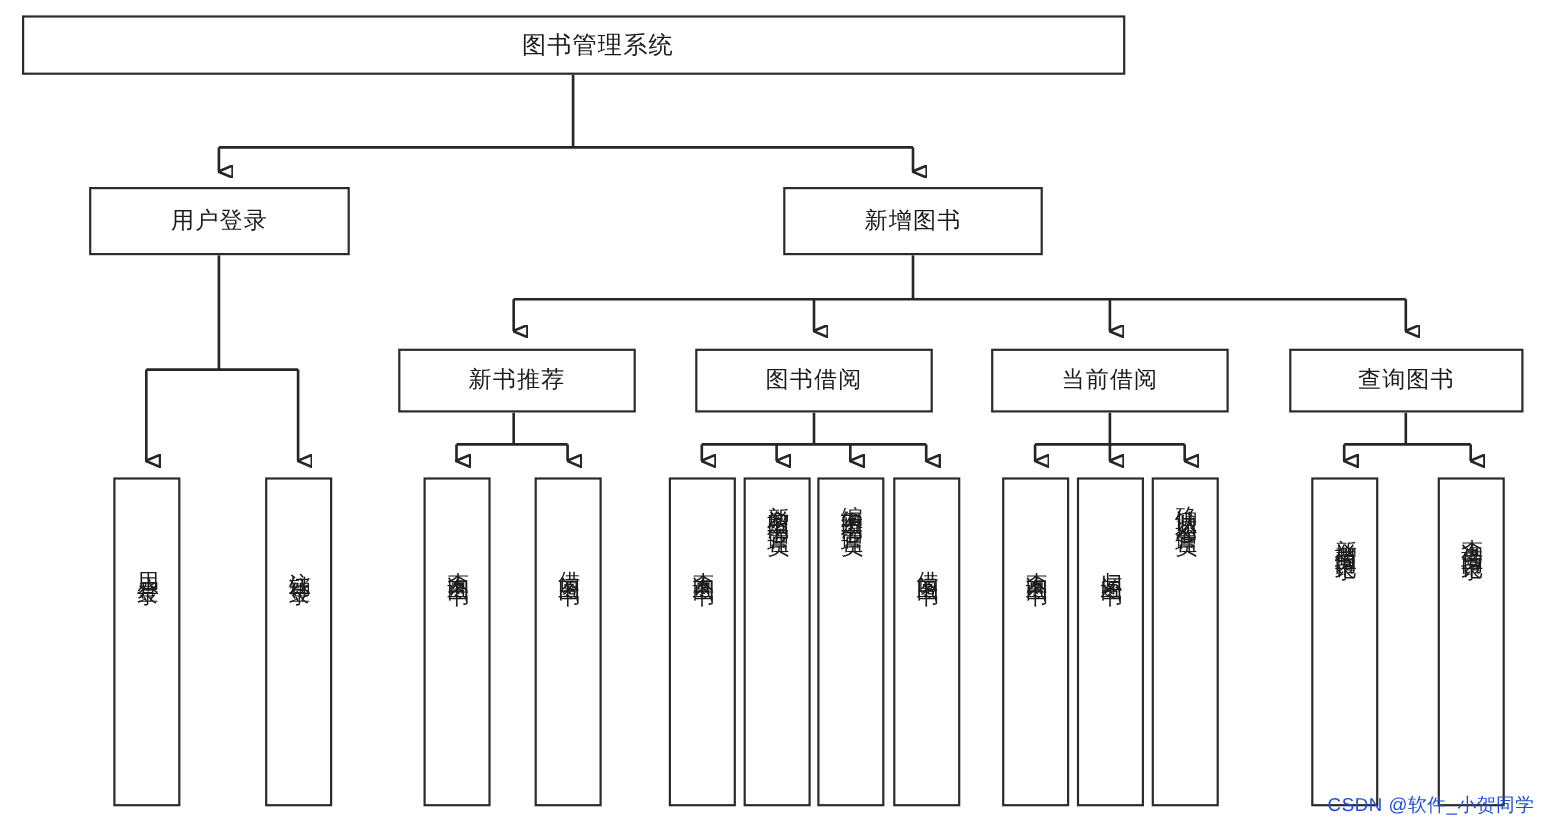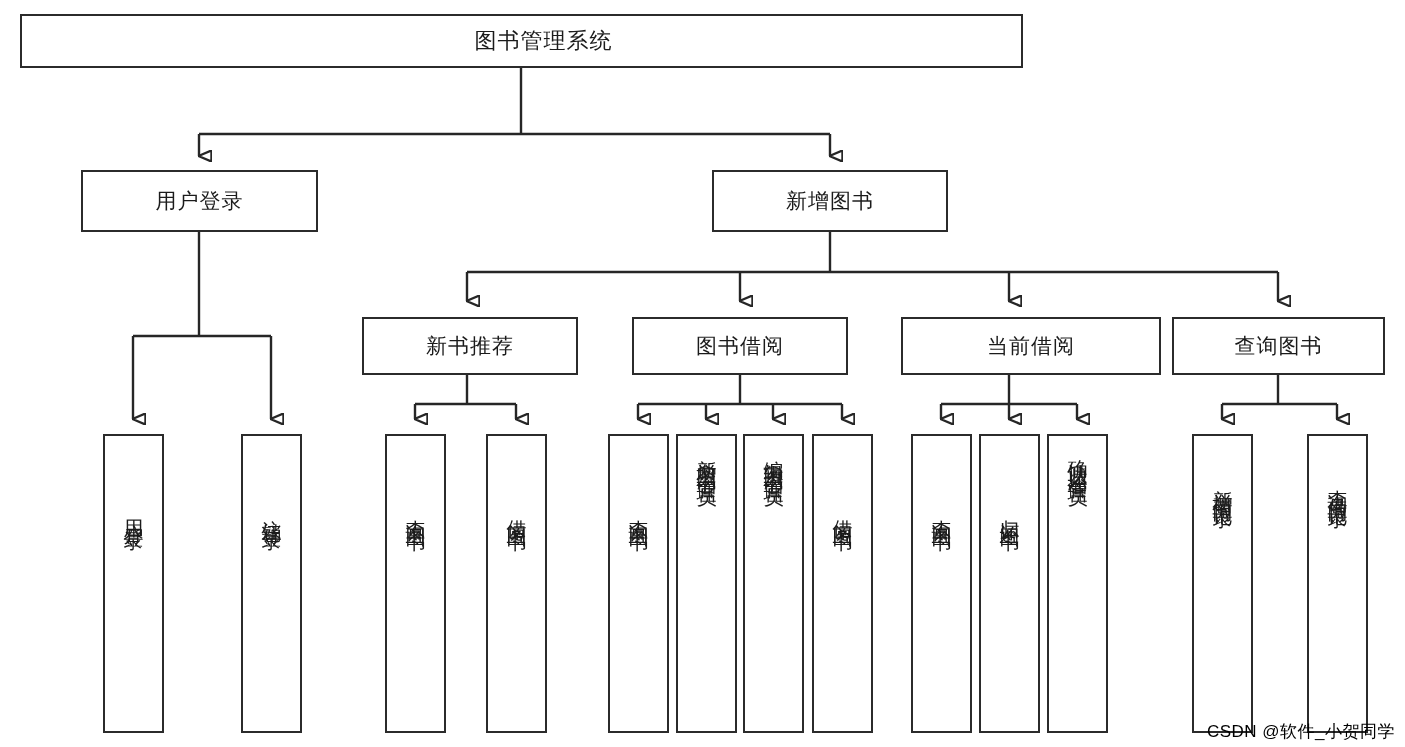--- a/index.html
+++ b/index.html
@@ -68,21 +68,21 @@
     letter-spacing: 4px;
     white-space: nowrap;
     display: block;
   }
   
   #watermark {
     position: absolute;
     right: 10px;
     bottom: 4px;
     font-size: 17px;
-    color: #000000;
+    color: #1d4ed8;
     letter-spacing: 0.5px;
     white-space: nowrap;
     user-select: none;
   }
 </style>
 </head>
 <body>
 
 <div id="canvas">
 
@@ -147,21 +147,21 @@
   </div>
 
   <div class="node horiz" style="left:362px; top:317px; width:216px; height:58px;justify-content:center;">
     <span>新书推荐</span>
   </div>
 
   <div class="node horiz" style="left:632px; top:317px; width:216px; height:58px;">
     <span>图书借阅</span>
   </div>
 
-  <div class="node horiz" style="left:901px; top:317px; width:260px; height:58px;">
+  <div class="node horiz" style="left:901px; top:317px; width:216px; height:58px;">
     <span>当前借阅</span>
   </div>
 
   <div class="node horiz" style="left:1172px; top:317px; width:213px; height:58px;">
     <span>查询图书</span>
   </div>
 
   <div class="node vert" style="left:103px; top:434px; width:61px; height:299px; padding-top:68px;">
     <span class="vlabel">用户登录</span>
   </div>

